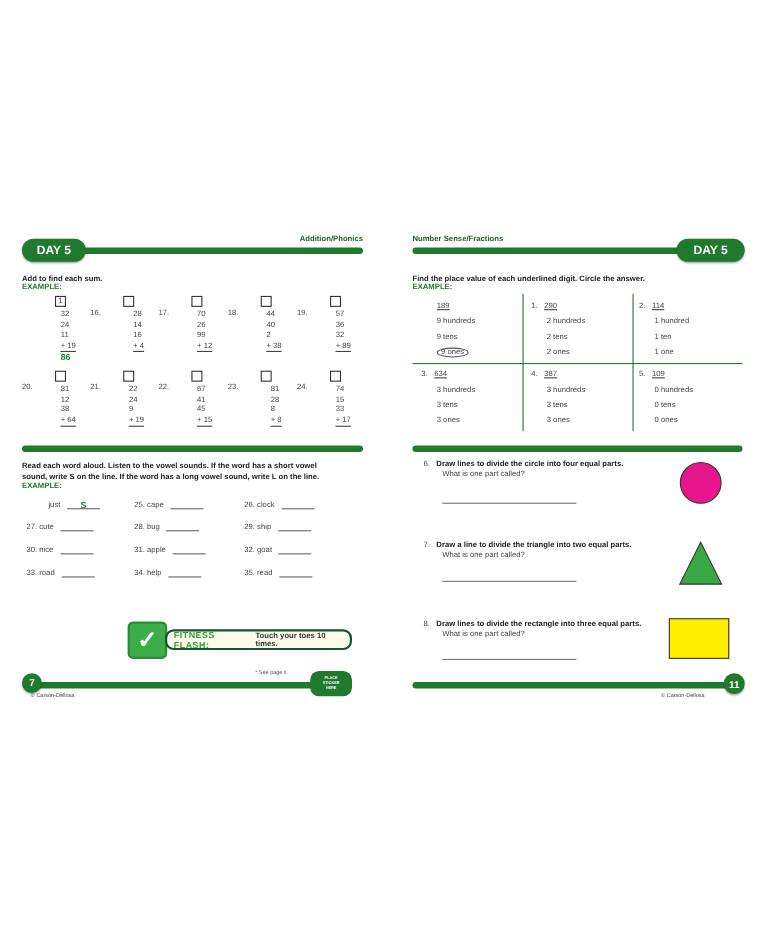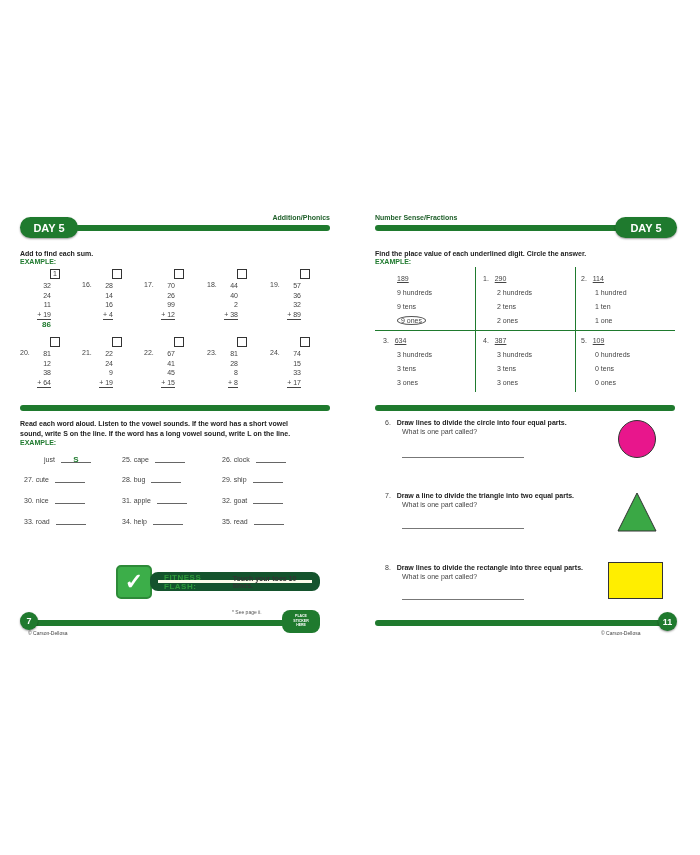--- a/index.html
+++ b/index.html
@@ -8,21 +8,21 @@
     .left { left: 20px; }
     .right { left: 375px; }
     .hbar { position: absolute; height: 6px; background: #1f7a2e; border-radius: 3px; }
     .pill { position: absolute; background: #1f7a2e; color: #fff; font-weight: bold; font-size: 11px; display: flex; align-items: center; justify-content: center; border-radius: 12px; box-shadow: 0 1px 2px rgba(0,0,0,.4); }
     .subj { position: absolute; font-size: 7px; font-weight: bold; color: #1f5f2a; }
     .instr { position: absolute; font-size: 7px; font-weight: bold; color: #222; line-height: 10px; }
     .ex { position: absolute; font-size: 7px; font-weight: bold; color: #1f7a2e; }
     .prob { position: absolute; width: 55px; font-size: 7px; color: #444; }
     .prob .num { position: absolute; left: 0; top: 12px; }
     .prob .box { position: absolute; left: 30px; top: 0; width: 10px; height: 10px; border: 1px solid #333; }
-    .prob .col { position: absolute; right: 24px; top: 12px; text-align: right; line-height: 9.5px; }
+    .prob .col { position: absolute; right: 6px; top: 12px; text-align: left; line-height: 9.5px; }
     .prob .last { border-bottom: 1px solid #444; }
     .prob .ans { font-weight: bold; color: #1f7a2e; font-size: 8px; }
     .vw { position: absolute; font-size: 7px; color: #444; }
     .vw .line { display: inline-block; width: 30px; border-bottom: 1px solid #666; margin-left: 6px; height: 8px; vertical-align: bottom; text-align: center; font-weight: bold; color: #1f7a2e; font-size: 8px; }
     .pv { position: absolute; font-size: 7px; color: #444; line-height: 14px; }
     .vline { position: absolute; width: 1px; background: #1f7a2e; }
     .hline { position: absolute; height: 1px; background: #1f7a2e; }
     .q { position: absolute; font-size: 7px; color: #444; }
     .q b { color: #222; }
     .answer-line { position: absolute; width: 122px; border-bottom: 1px solid #777; }
@@ -158,21 +158,21 @@
   <div class="vw" style="left:102px;top:263px;"><span>28.</span> <span>bug</span><span class="line"></span></div>
   <div class="vw" style="left:202px;top:263px;"><span>29.</span> <span>ship</span><span class="line"></span></div>
   <div class="vw" style="left:4px;top:284px;"><span>30.</span> <span>nice</span><span class="line"></span></div>
   <div class="vw" style="left:102px;top:284px;"><span>31.</span> <span>apple</span><span class="line"></span></div>
   <div class="vw" style="left:202px;top:284px;"><span>32.</span> <span>goat</span><span class="line"></span></div>
   <div class="vw" style="left:4px;top:305px;"><span>33.</span> <span>road</span><span class="line"></span></div>
   <div class="vw" style="left:102px;top:305px;"><span>34.</span> <span>help</span><span class="line"></span></div>
   <div class="vw" style="left:202px;top:305px;"><span>35.</span> <span>read</span><span class="line"></span></div>
 
   <div style="position:absolute;left:96px;top:353px;width:36px;height:34px;background:#3cae49;border-radius:5px;border:2px solid #2d8a38;display:flex;align-items:center;justify-content:center;color:#fff;font-weight:bold;font-size:22px;">✓</div>
-  <div style="position:absolute;left:130px;top:360px;width:170px;height:19px;border:8px solid #14532d;border-radius:8px;background:#fbfbea;display:flex;align-items:center;padding-left:6px;font-size:7px;">
+  <div style="position:absolute;left:130px;top:360px;width:170px;height:19px;border:2px solid #14532d;border-radius:8px;background:#fbfbea;display:flex;align-items:center;padding-left:6px;font-size:7px;">
     <span style="color:#2e9b3b;font-weight:bold;letter-spacing:.5px;font-size:8px;">FITNESS FLASH:</span>&nbsp;<b style="color:#333;">Touch your toes 10 times.</b>
   </div>
 
   <div style="position:absolute;left:212px;top:397px;font-size:5px;color:#555;">* See page ii.</div>
   <div class="hbar" style="left:8px;top:408px;width:260px;"></div>
   <div class="pill" style="left:0;top:400px;width:18px;height:18px;border-radius:50%;font-size:9px;">7</div>
   <div style="position:absolute;left:262px;top:398px;width:38px;height:23px;background:#1f7a2e;border-radius:8px;color:#fff;font-size:3.5px;font-weight:bold;text-align:center;line-height:4.5px;padding-top:4px;">
     <div>PLACE</div>
       <div>STICKER</div>
       <div>HERE</div>

